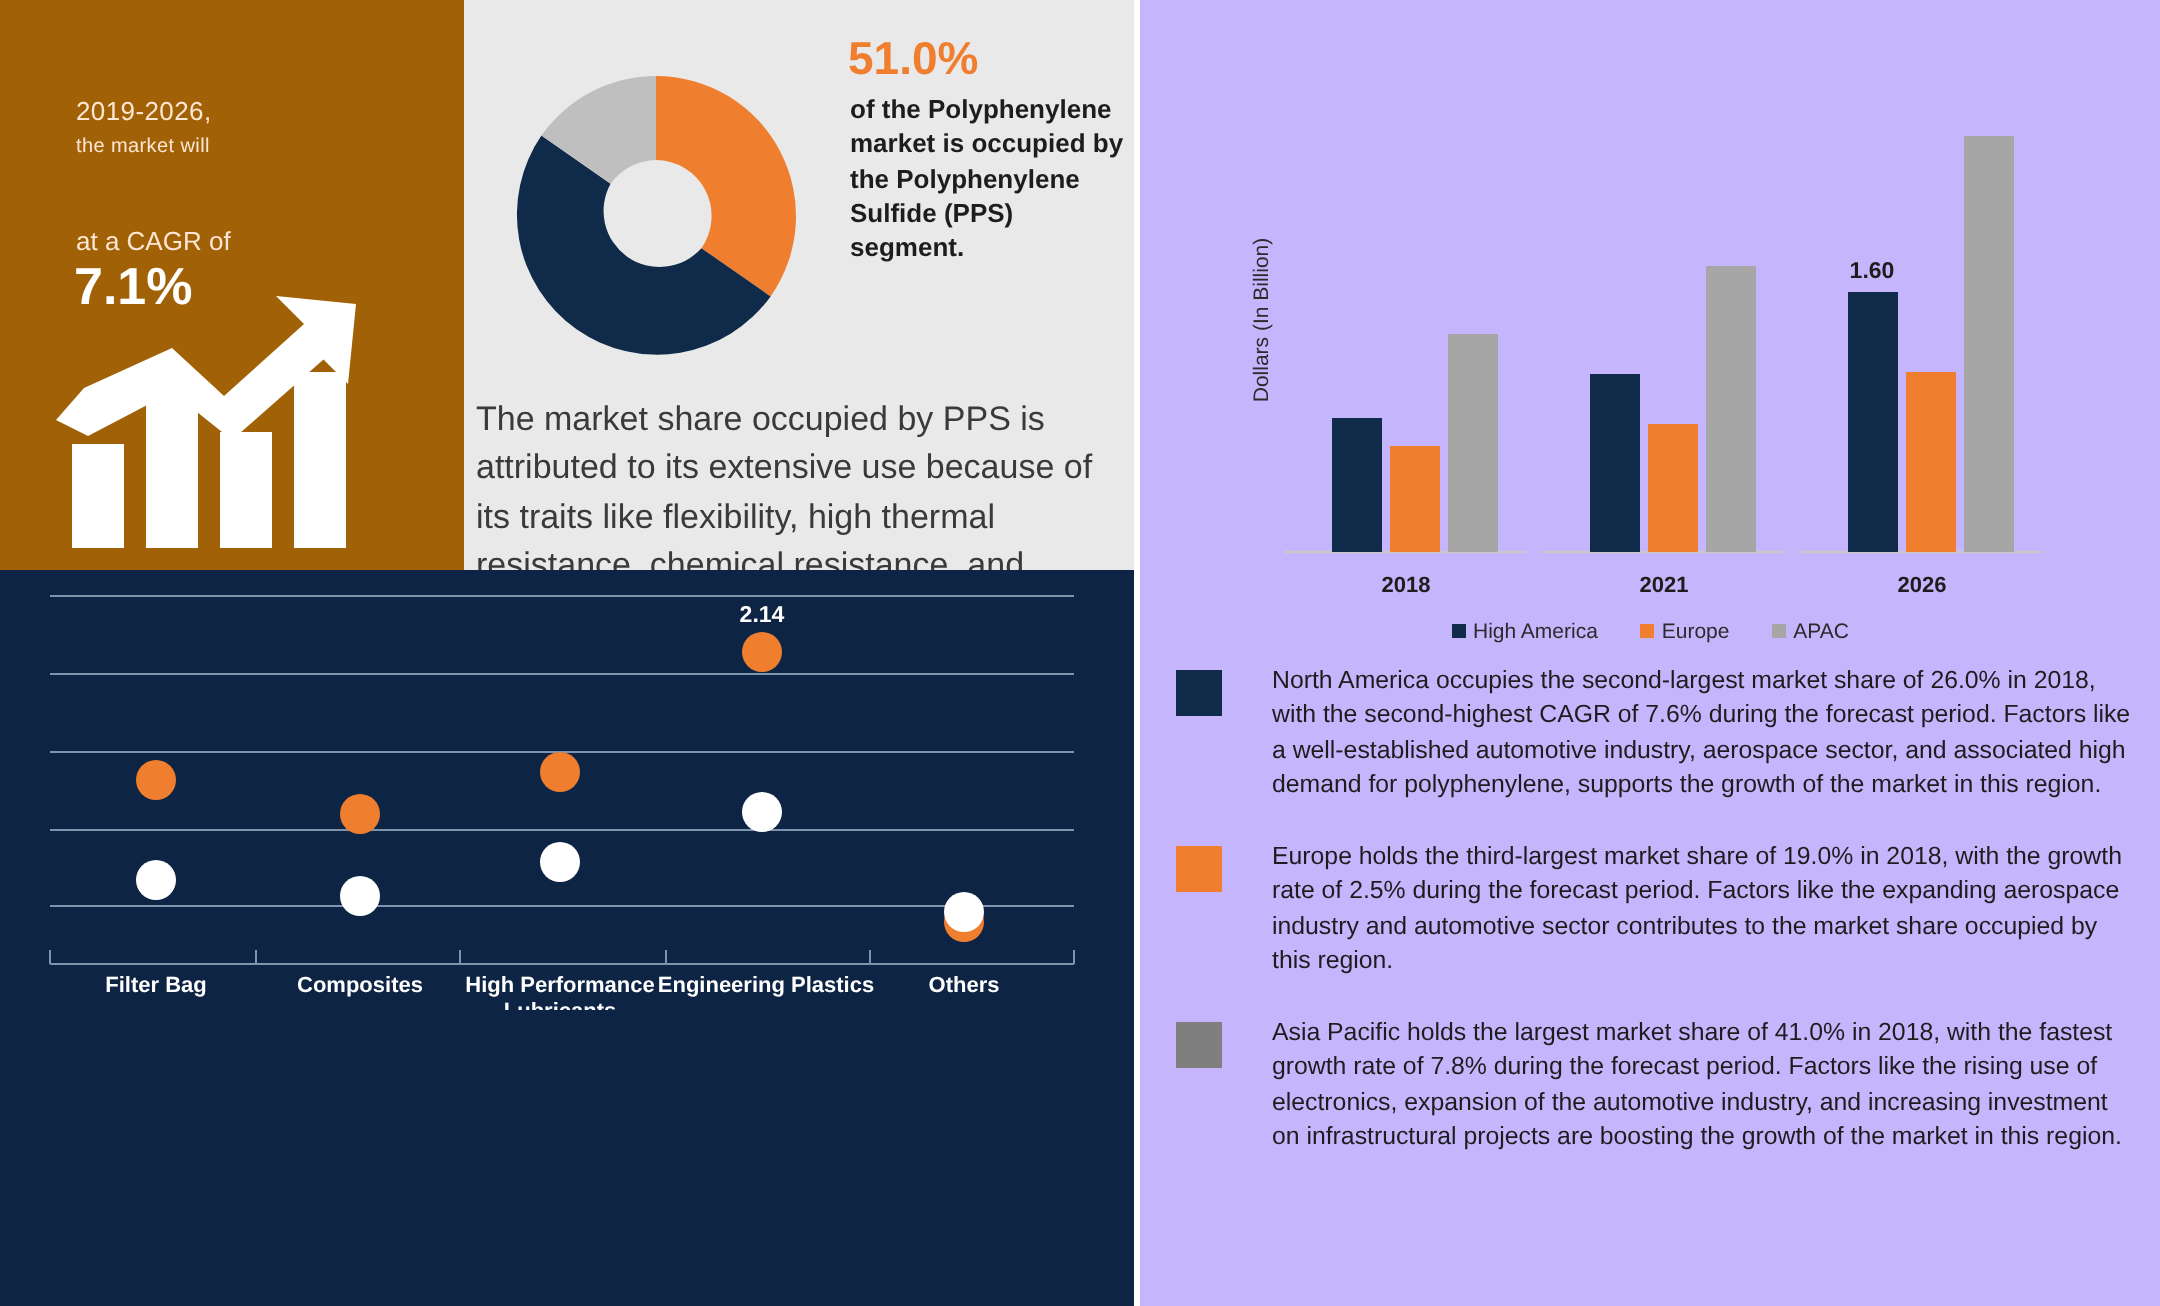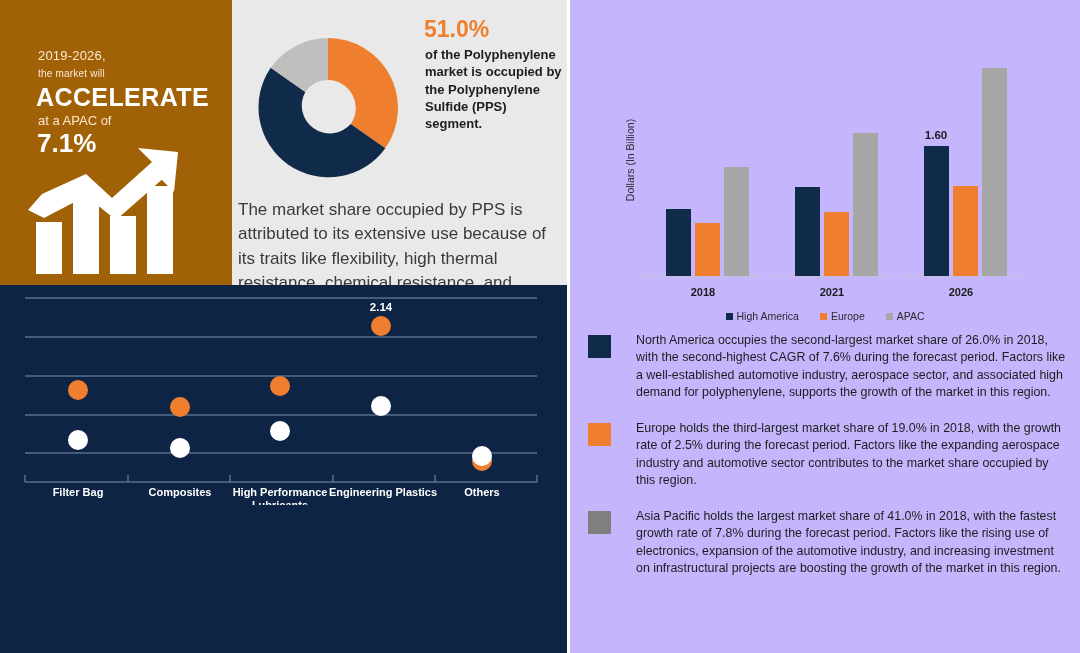--- a/index.html
+++ b/index.html
@@ -93,22 +93,21 @@
   #region-bullets .rb-tx{
     font-size:12.4px; line-height:1.41; color:#1d1d1d;
   }
 </style>
 </head>
 <body>
 
 <div id="accelerate-panel">
   <div class="ac-line1">2019-2026,</div>
   <div class="ac-line2">the market will</div>
-  <div class="ac-big">ACCELERATE</div>
-  <div class="ac-line3">at a APAC of</div>
+  <div class="ac-line3">at a CAGR of</div>
   <div class="ac-cagr">7.1%</div>
   <svg id="growth-arrow-icon" width="190" height="130" viewBox="0 0 190 130">
     <rect x="10" y="74" width="26" height="52" fill="#ffffff"></rect>
     <rect x="47" y="48" width="26" height="78" fill="#ffffff"></rect>
     <rect x="84" y="68" width="26" height="58" fill="#ffffff"></rect>
     <rect x="121" y="38" width="26" height="88" fill="#ffffff"></rect>
     <path d="M2,62 L16,46 L60,26 L86,50 L126,14 L140,28 L90,72 L60,48 L18,70 Z" fill="#ffffff"></path>
     <path d="M112,0 L152,4 L148,44 L134,30 L126,14 L112,0 Z" fill="#ffffff"></path>
   </svg>
 </div>

